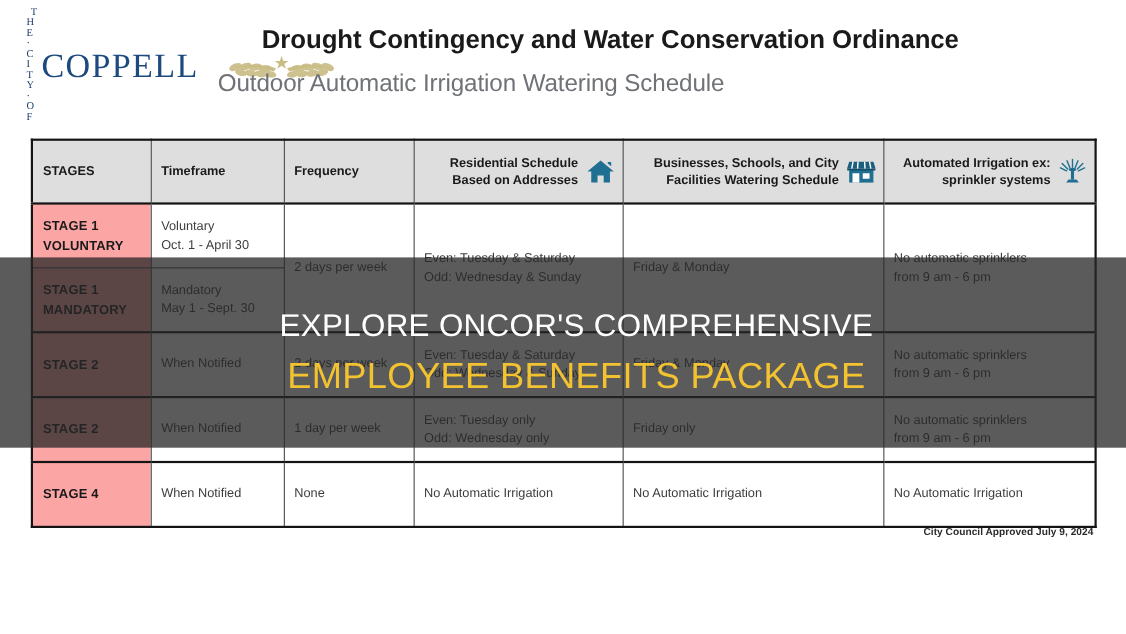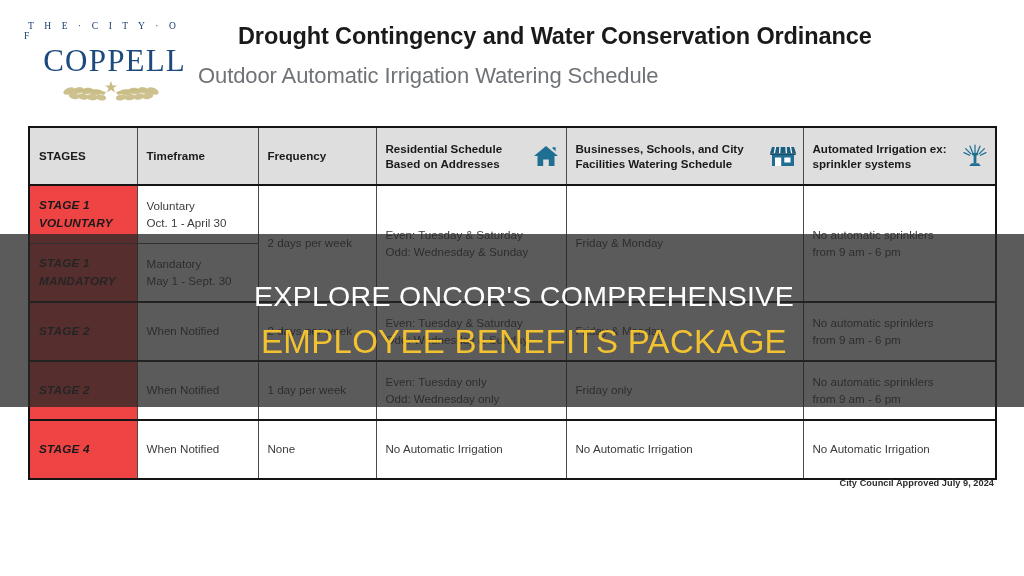--- a/index.html
+++ b/index.html
@@ -18,22 +18,21 @@
     position: absolute;
     left: 0; top: 0;
     width: 1024px; height: 118px;
   }
 
   #logo {
     position: absolute;
     left: 24px; top: 20px;
     width: 162px; height: 78px;
     display: flex;
-    flex-direction: column;
-    align-items: flex-end;
+    align-items: center;
     justify-content: flex-start;
   }
   #logo-the-city-of {
     font-family: "Liberation Serif", serif;
     font-size: 9.5px;
     letter-spacing: 4.1px;
     color: #1b3d6d;
     font-weight: 400;
     text-indent: 4px;
     line-height: 1;
@@ -115,43 +114,43 @@
     line-height: 1.3;
   }
   #schedule thead th.with-icon {
     padding-right: 6px;
   }
   .th-flex {
     display: flex;
     align-items: center;
     justify-content: space-between;
     gap: 6px;
+    text-align: right;
   }
   .th-lines { flex: 1 1 auto; }
   .th-ico {
     flex: 0 0 auto;
     width: 28px; height: 28px;
     display: flex; align-items: center; justify-content: center;
   }
   .th-ico svg { display: block; }
 
   #schedule tbody td {
     height: 57px;
     font-size: 11.6px;
     font-weight: 400;
     color: #3c3c3c;
     line-height: 1.45;
   }
   #schedule tbody td.stage {
-    background: #ef4444;
+    background: #fca5a5;
     font-weight: bold;
     font-size: 11.8px;
     color: #1a1a1a;
     letter-spacing: .15px;
-    font-style: italic;
   }
   #schedule tbody tr.thick-top > td { border-top: 2.5px solid #141414; }
 
   .cell-lines span { display: block; }
 
   
   col.c-stage { width: 108px; }
   col.c-time  { width: 121px; }
   col.c-freq  { width: 118px; }
   col.c-res   { width: 190px; }

